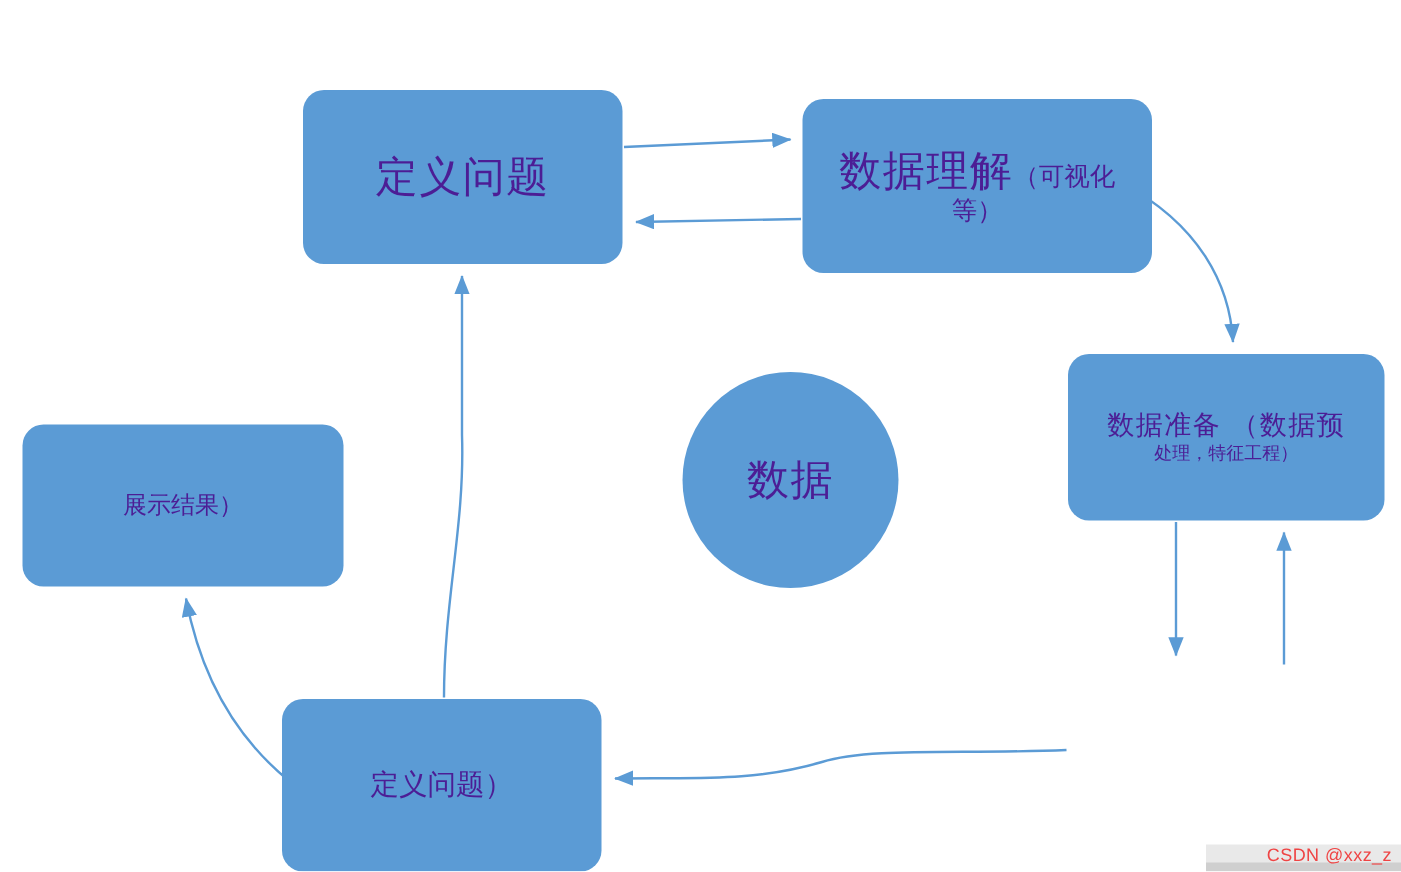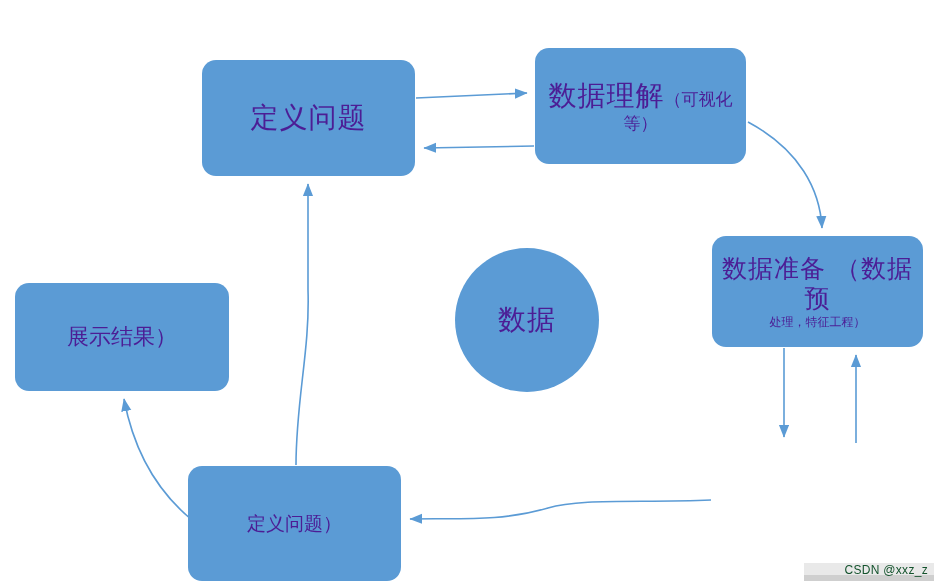--- a/index.html
+++ b/index.html
@@ -47,21 +47,21 @@
     font-size: 17px;
   }
   .node-text {
     display: block;
   }
   .watermark {
     position: absolute;
     right: 6px;
     bottom: 4px;
     font-size: 12px;
-    color: #14532d;
+    color: #ef4444;
     font-family: "Liberation Sans", sans-serif;
     letter-spacing: 0.3px;
   }
   .wm-bar {
     position: absolute;
     left: 804px;
     bottom: 0px;
     width: 130px;
     height: 18px;
     background: #e9e9e9;
@@ -103,43 +103,43 @@
 
     <path d="M296,465 C296,400 310,350 308,290 C308,240 308,210 308,184" fill="none" stroke="#5B9BD5" stroke-width="1.6" marker-end="url(#arrow)"></path>
   </svg>
 
   <div class="node" style="left:202px; top:60px; width:213px; height:116px;">
     <div>
       <span class="node-text main-label">定义问题</span>
     </div>
   </div>
 
-  <div class="node" style="left:535px; top:48px; width:211px; height:116px;">
+  <div class="node" style="left:535px; top:66px; width:233px; height:116px;">
     <div>
       <span class="main-label">数据理解</span><span class="sub-label">（可视化等）</span>
     </div>
   </div>
 
   <div class="node" style="left:712px; top:236px; width:211px; height:111px;">
     <div>
-      <span class="node-text main-label" style="font-size:25px;">数据准备 （数据预</span>
+      <span class="node-text main-label" style="font-size:18px;">数据准备 （数据预</span>
       <span class="node-text sub-label" style="font-size:12px;">处理，特征工程）</span>
     </div>
   </div>
 
 
   <div class="node" style="left:188px; top:466px; width:213px; height:115px;">
     <div>
       <span class="node-text sub-label" style="font-size:19px;">定义问题）</span>
     </div>
   </div>
 
   <div class="node" style="left:15px; top:283px; width:214px; height:108px;">
     <div>
-      <span class="node-text sub-label" style="font-size:22px;">展示结果）</span>
+      <span class="node-text sub-label" style="font-size:16px;">展示结果）</span>
     </div>
   </div>
 
   <div class="node circle" style="left:455px; top:248px; width:144px; height:144px;">
     <div>
       <span class="node-text main-label">数据</span>
     </div>
   </div>
 
   <div class="wm-bar"></div>

